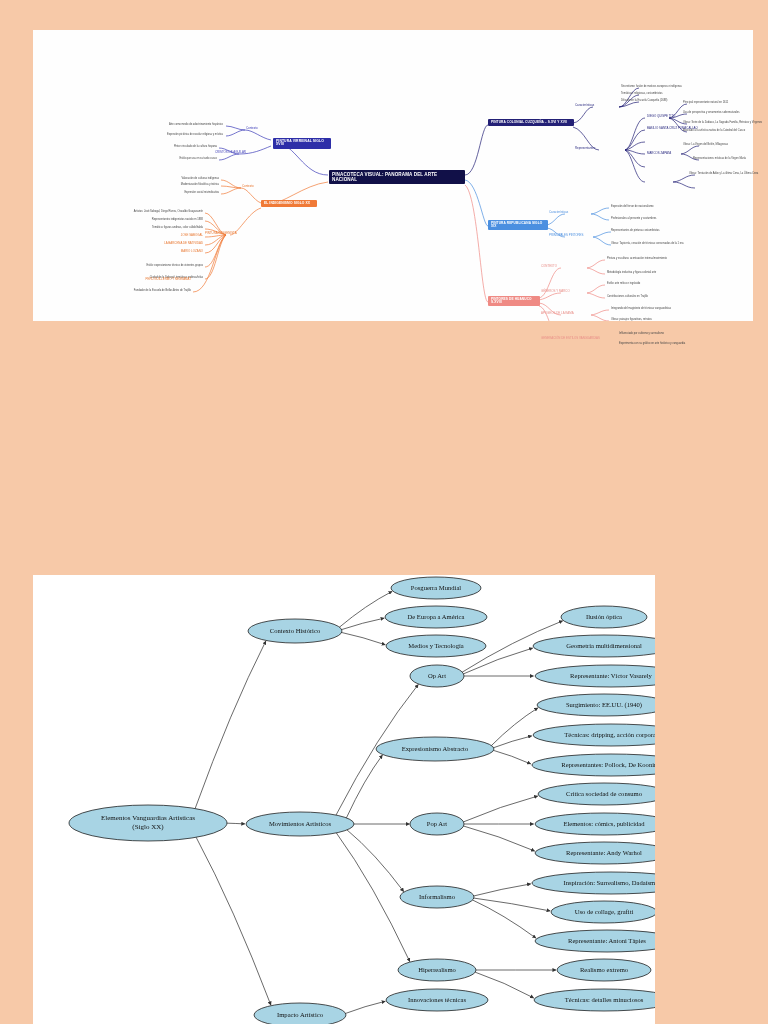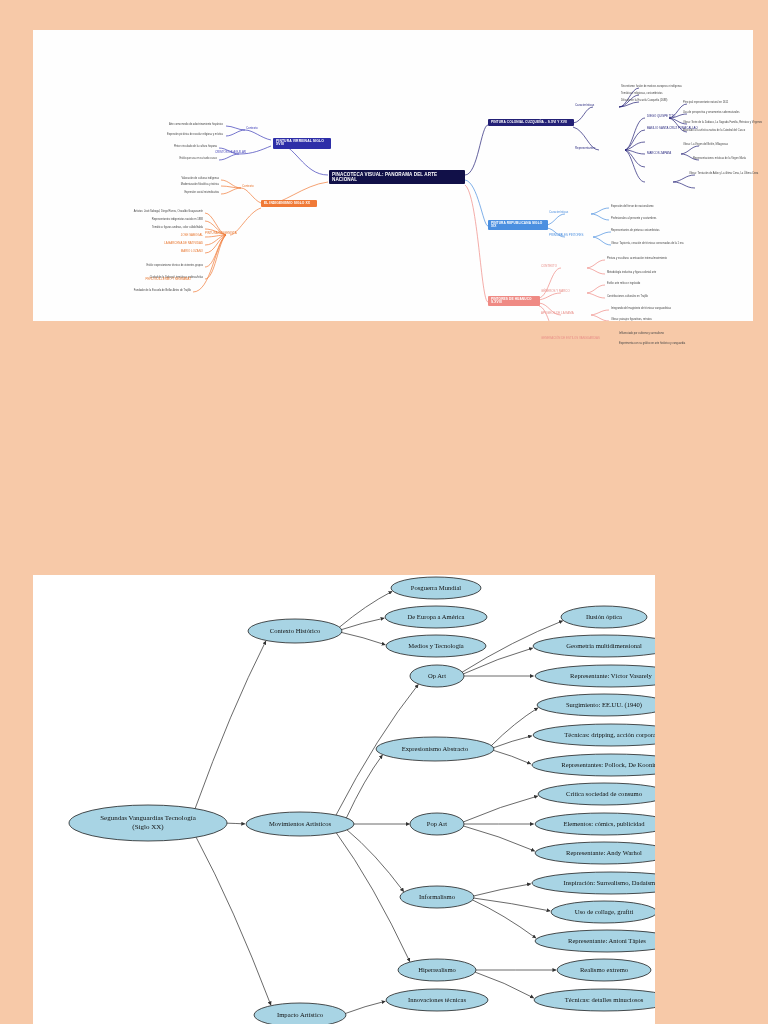--- a/index.html
+++ b/index.html
@@ -295,21 +295,21 @@
             <ellipse cx="571" cy="249" rx="69" ry="11" fill="#a8d4e4" stroke="#222222" stroke-width="0.8"></ellipse>
             <ellipse cx="571" cy="278" rx="69" ry="11" fill="#a8d4e4" stroke="#222222" stroke-width="0.8"></ellipse>
             <ellipse cx="578" cy="308" rx="79" ry="11" fill="#a8d4e4" stroke="#222222" stroke-width="0.8"></ellipse>
             <ellipse cx="571" cy="337" rx="53" ry="11" fill="#a8d4e4" stroke="#222222" stroke-width="0.8"></ellipse>
             <ellipse cx="574" cy="366" rx="72" ry="11" fill="#a8d4e4" stroke="#222222" stroke-width="0.8"></ellipse>
             <ellipse cx="571" cy="395" rx="47" ry="11" fill="#a8d4e4" stroke="#222222" stroke-width="0.8"></ellipse>
             <ellipse cx="571" cy="425" rx="70" ry="11" fill="#a8d4e4" stroke="#222222" stroke-width="0.8"></ellipse>
           </g>
       </svg>
       <div id="label-layer">
-          <div class="g-label root-lbl" style="left: 115px; top: 248px; width: 154px;">Segundas Vanguardias Tecnología
+          <div class="g-label root-lbl" style="left: 115px; top: 248px; width: 154px;">Elementos Vanguardias Artísticas
 (Siglo XX)</div>
           <div class="g-label" style="left: 262px; top: 56px; width: 90px;">Contexto Histórico</div>
           <div class="g-label" style="left: 267px; top: 249px; width: 104px;">Movimientos Artísticos</div>
           <div class="g-label" style="left: 267px; top: 440px; width: 88px;">Impacto Artístico</div>
           <div class="g-label" style="left: 403px; top: 13px; width: 86px;">Posguerra Mundial</div>
           <div class="g-label" style="left: 403px; top: 42px; width: 98px;">De Europa a América</div>
           <div class="g-label" style="left: 403px; top: 71px; width: 96px;">Medios y Tecnología</div>
           <div class="g-label" style="left: 404px; top: 101px; width: 50px;">Op Art</div>
           <div class="g-label" style="left: 402px; top: 174px; width: 114px;">Expresionismo Abstracto</div>
           <div class="g-label" style="left: 404px; top: 249px; width: 50px;">Pop Art</div>

